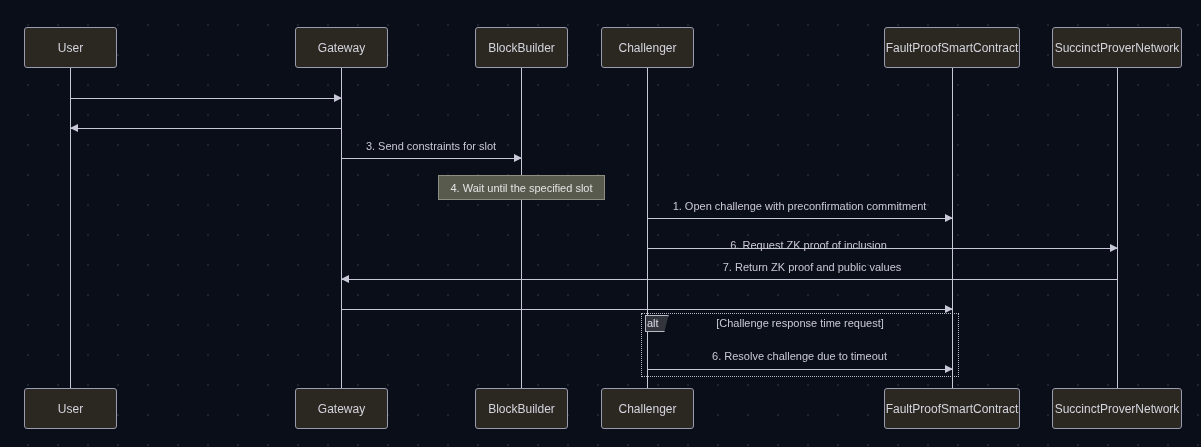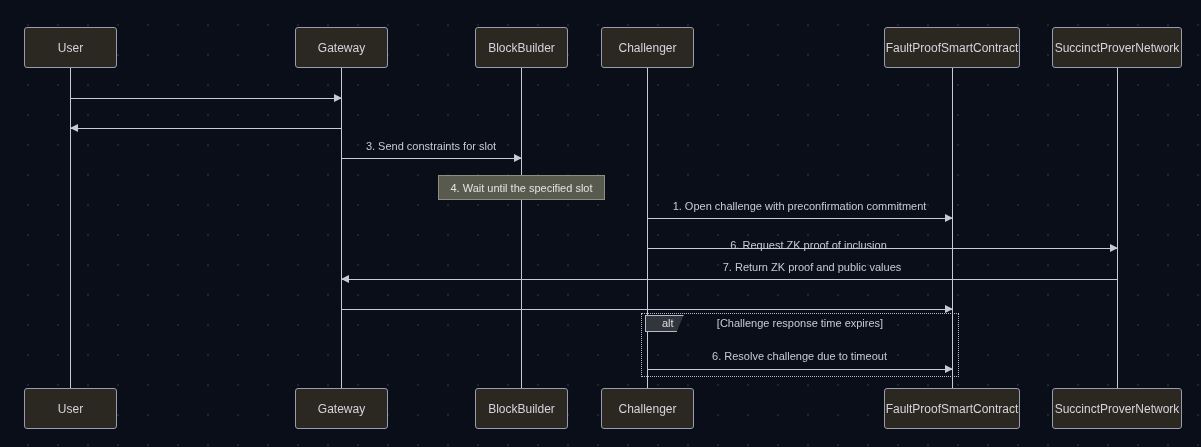--- a/index.html
+++ b/index.html
@@ -89,21 +89,21 @@
     border: 1px dotted #b9b9c8;
     z-index: 2;
   }
   .alt-tab {
     position: absolute;
     box-sizing: border-box;
     background: #33353d;
     border: 1px solid #b9b9c8;
     color: #dcdce4;
     font-size: 11px;
-    padding: 1px 9px 1px 16px;
+    padding: 1px 9px 1px 1px;
     z-index: 7;
     -webkit-clip-path: polygon(0 0, 100% 0, 82% 100%, 0 100%);
     clip-path: polygon(0 0, 100% 0, 82% 100%, 0 100%);
     line-height: 13px;
   }
   .alt-cond {
     position: absolute;
     color: #c9c9d4;
     font-size: 11px;
     text-align: center;
@@ -152,21 +152,21 @@
 
   <div class="msg-line" style="left:341px; top:279px; width:776px;"></div>
   <div class="arrowhead left" style="left:341px; top:275px;"></div>
   <div class="msg-label" style="left:647px; top:261px; width:330px;">7. Return ZK proof and public values</div>
 
   <div class="msg-line" style="left:341px; top:309px; width:611px;"></div>
   <div class="arrowhead right" style="left:945px; top:305px;"></div>
 
   <div class="alt-block" style="left:641px; top:313px; width:318px; height:64px;"></div>
   <div class="alt-tab" style="left:645px; top:315px;">alt</div>
-  <div class="alt-cond" style="left:641px; top:317px; width:318px;">[Challenge response time expires]</div>
+  <div class="alt-cond" style="left:641px; top:317px; width:318px;">[Challenge response time request]</div>
 
   <div class="msg-line" style="left:647px; top:369px; width:305px;"></div>
   <div class="arrowhead right" style="left:945px; top:365px;"></div>
   <div class="msg-label" style="left:647px; top:350px; width:305px;">6. Resolve challenge due to timeout</div>
 
   <div class="participant-box" style="left:24px; top:388px; width:93px; height:41px;">User</div>
   <div class="participant-box" style="left:295px; top:388px; width:93px; height:41px;">Gateway</div>
   <div class="participant-box" style="left:475px; top:388px; width:93px; height:41px;">BlockBuilder</div>
   <div class="participant-box" style="left:601px; top:388px; width:93px; height:41px;">Challenger</div>
   <div class="participant-box" style="left:884px; top:388px; width:136px; height:41px;">FaultProofSmartContract</div>

